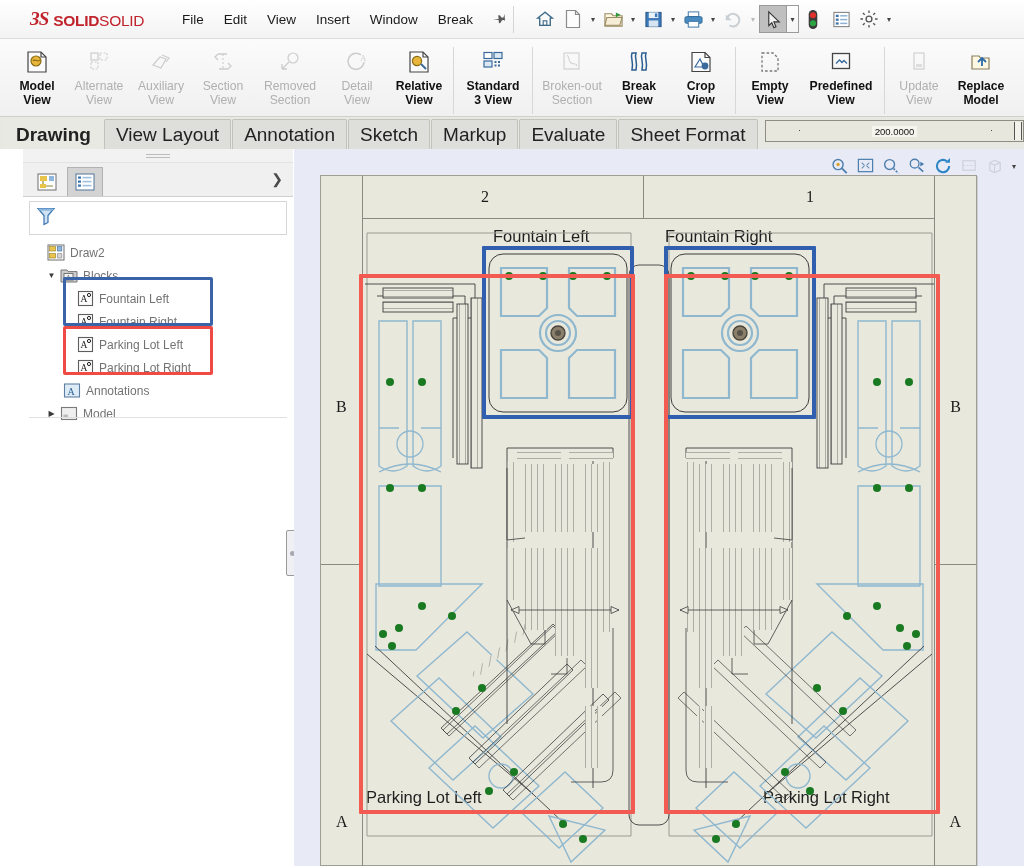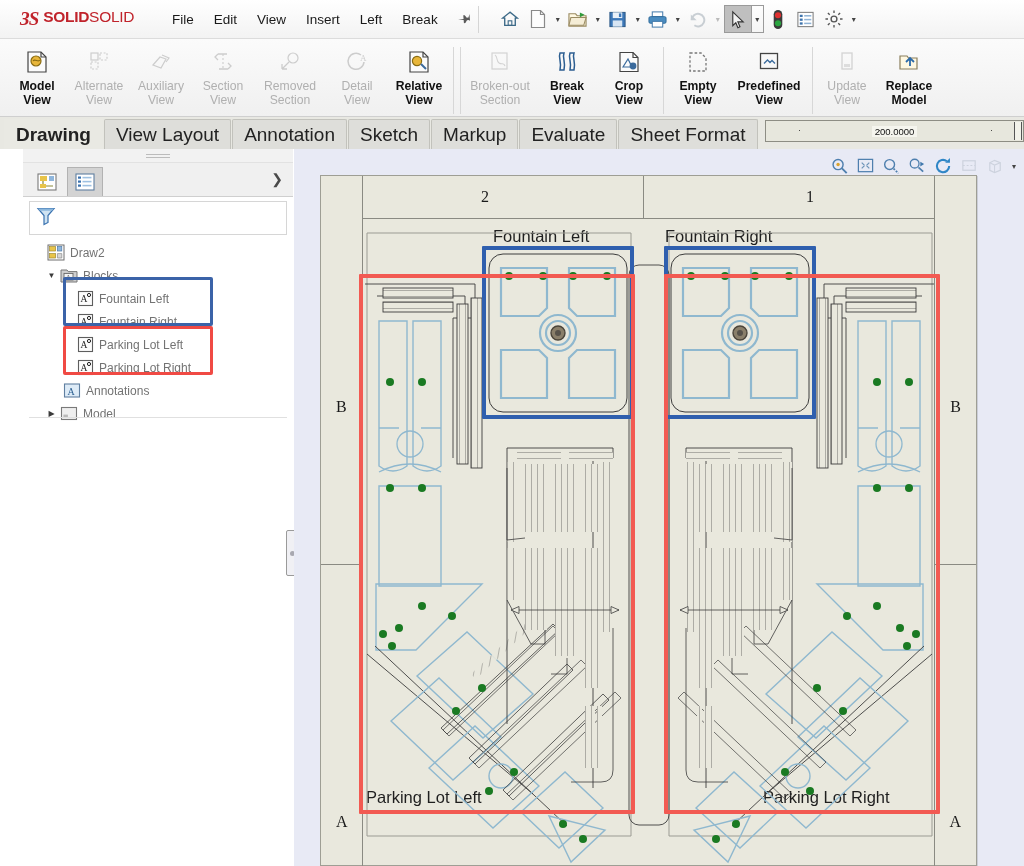--- a/index.html
+++ b/index.html
@@ -14,21 +14,21 @@
   }
   #app { position: relative; width: 1024px; height: 866px; background:#fff; }
 
   
   .menubar {
     position: absolute; left:0; top:0; width:1024px; height:39px;
     background: linear-gradient(#ffffff, #f3f3f3);
     border-bottom: 1px solid #dcdcdc;
     display:flex; align-items:center;
   }
-  .logo { display:flex; align-items:flex-start; margin-left:20px; width:120px; }
+  .logo { display:flex; align-items:flex-end; margin-left:30px; width:120px; }
   .logo .ds {
     font-family:"Liberation Serif", serif; font-style:italic; font-weight:bold;
     font-size:19px; color:#c0232b; letter-spacing:-1px; margin-right:5px;
   }
   .logo .sw { font-size:15.5px; font-weight:bold; color:#c0232b; letter-spacing:-0.3px; }
   .logo .sw .light { font-weight:normal; color:#c0232b; }
 
   .menuitems { display:flex; align-items:center; margin-left:22px; }
   .menuitems .mi {
     font-size:13.5px; color:#1a1a1a; padding:3px 10px; cursor:default; white-space:nowrap;
@@ -170,21 +170,21 @@
     <div class="logo">
       <span class="ds">ЗS</span>
       <span class="sw"><b>SOLID</b><span class="light">SOLID</span></span>
     </div>
 
     <div class="menuitems">
       <div class="mi">File</div>
       <div class="mi">Edit</div>
       <div class="mi">View</div>
       <div class="mi">Insert</div>
-      <div class="mi">Left</div>
+      <div class="mi">Window</div>
       <div class="mi">Break</div>
       <div class="pin">
         <svg width="15" height="15" viewBox="0 0 16 16">
             <path d="M9.5 1.5l5 5-1.6.5-1.2 1.2.6 3.4-1.1 1.1-3.2-3.2-3.9 4.5 4.3-4.1-3.1-3.1 1.1-1.1 3.4.6L11 4.9z" fill="#5a5a5a"></path>
           </svg>
       </div>
     </div>
 
     <div class="mbdiv"></div>
 
@@ -353,20 +353,34 @@
             <path d="M17 3v5h5" fill="none" stroke="#444" stroke-width="1.2"></path>
             <circle cx="11" cy="12" r="4.6" fill="#e8b63a" stroke="#8a6c13" stroke-width="1.2"></circle>
             <path d="M15 15l5 5" stroke="#3a6a9c" stroke-width="2"></path>
           </svg>
       </div>
       <div class="rlab"><span>Relative</span><br><span>View</span></div>
     </div>
 
     <div class="rbsep"></div>
 
+    <div class="rb w70">
+      <div class="ricon">
+        <svg width="26" height="26" viewBox="0 0 26 26">
+            <rect x="4" y="3.5" width="8" height="6" fill="#fff" stroke="#3a6a9c" stroke-width="1.2"></rect>
+            <rect x="14" y="3.5" width="8" height="6" fill="#dbe8f5" stroke="#3a6a9c" stroke-width="1.2"></rect>
+            <rect x="4" y="12" width="8" height="6" fill="#dbe8f5" stroke="#3a6a9c" stroke-width="1.2"></rect>
+            <rect x="14.5" y="12" width="2" height="2" fill="#3a6a9c"></rect>
+            <rect x="18" y="12" width="2" height="2" fill="#3a6a9c"></rect>
+            <rect x="14.5" y="15.5" width="2" height="2" fill="#3a6a9c"></rect>
+            <rect x="18" y="15.5" width="2" height="2" fill="#3a6a9c"></rect>
+          </svg>
+      </div>
+      <div class="rlab"><span>Standard</span><br><span>3 View</span></div>
+    </div>
 
     <div class="rbsep"></div>
 
     <div class="rb off w70">
       <div class="ricon">
         <svg width="26" height="26" viewBox="0 0 26 26">
             <rect x="5" y="4" width="15" height="16" fill="none" stroke="#888" stroke-width="1.2"></rect>
             <path d="M8 6c3 2 1 6 4 8s5-1 6 3" fill="none" stroke="#888" stroke-width="1.1"></path>
           </svg>
       </div>

